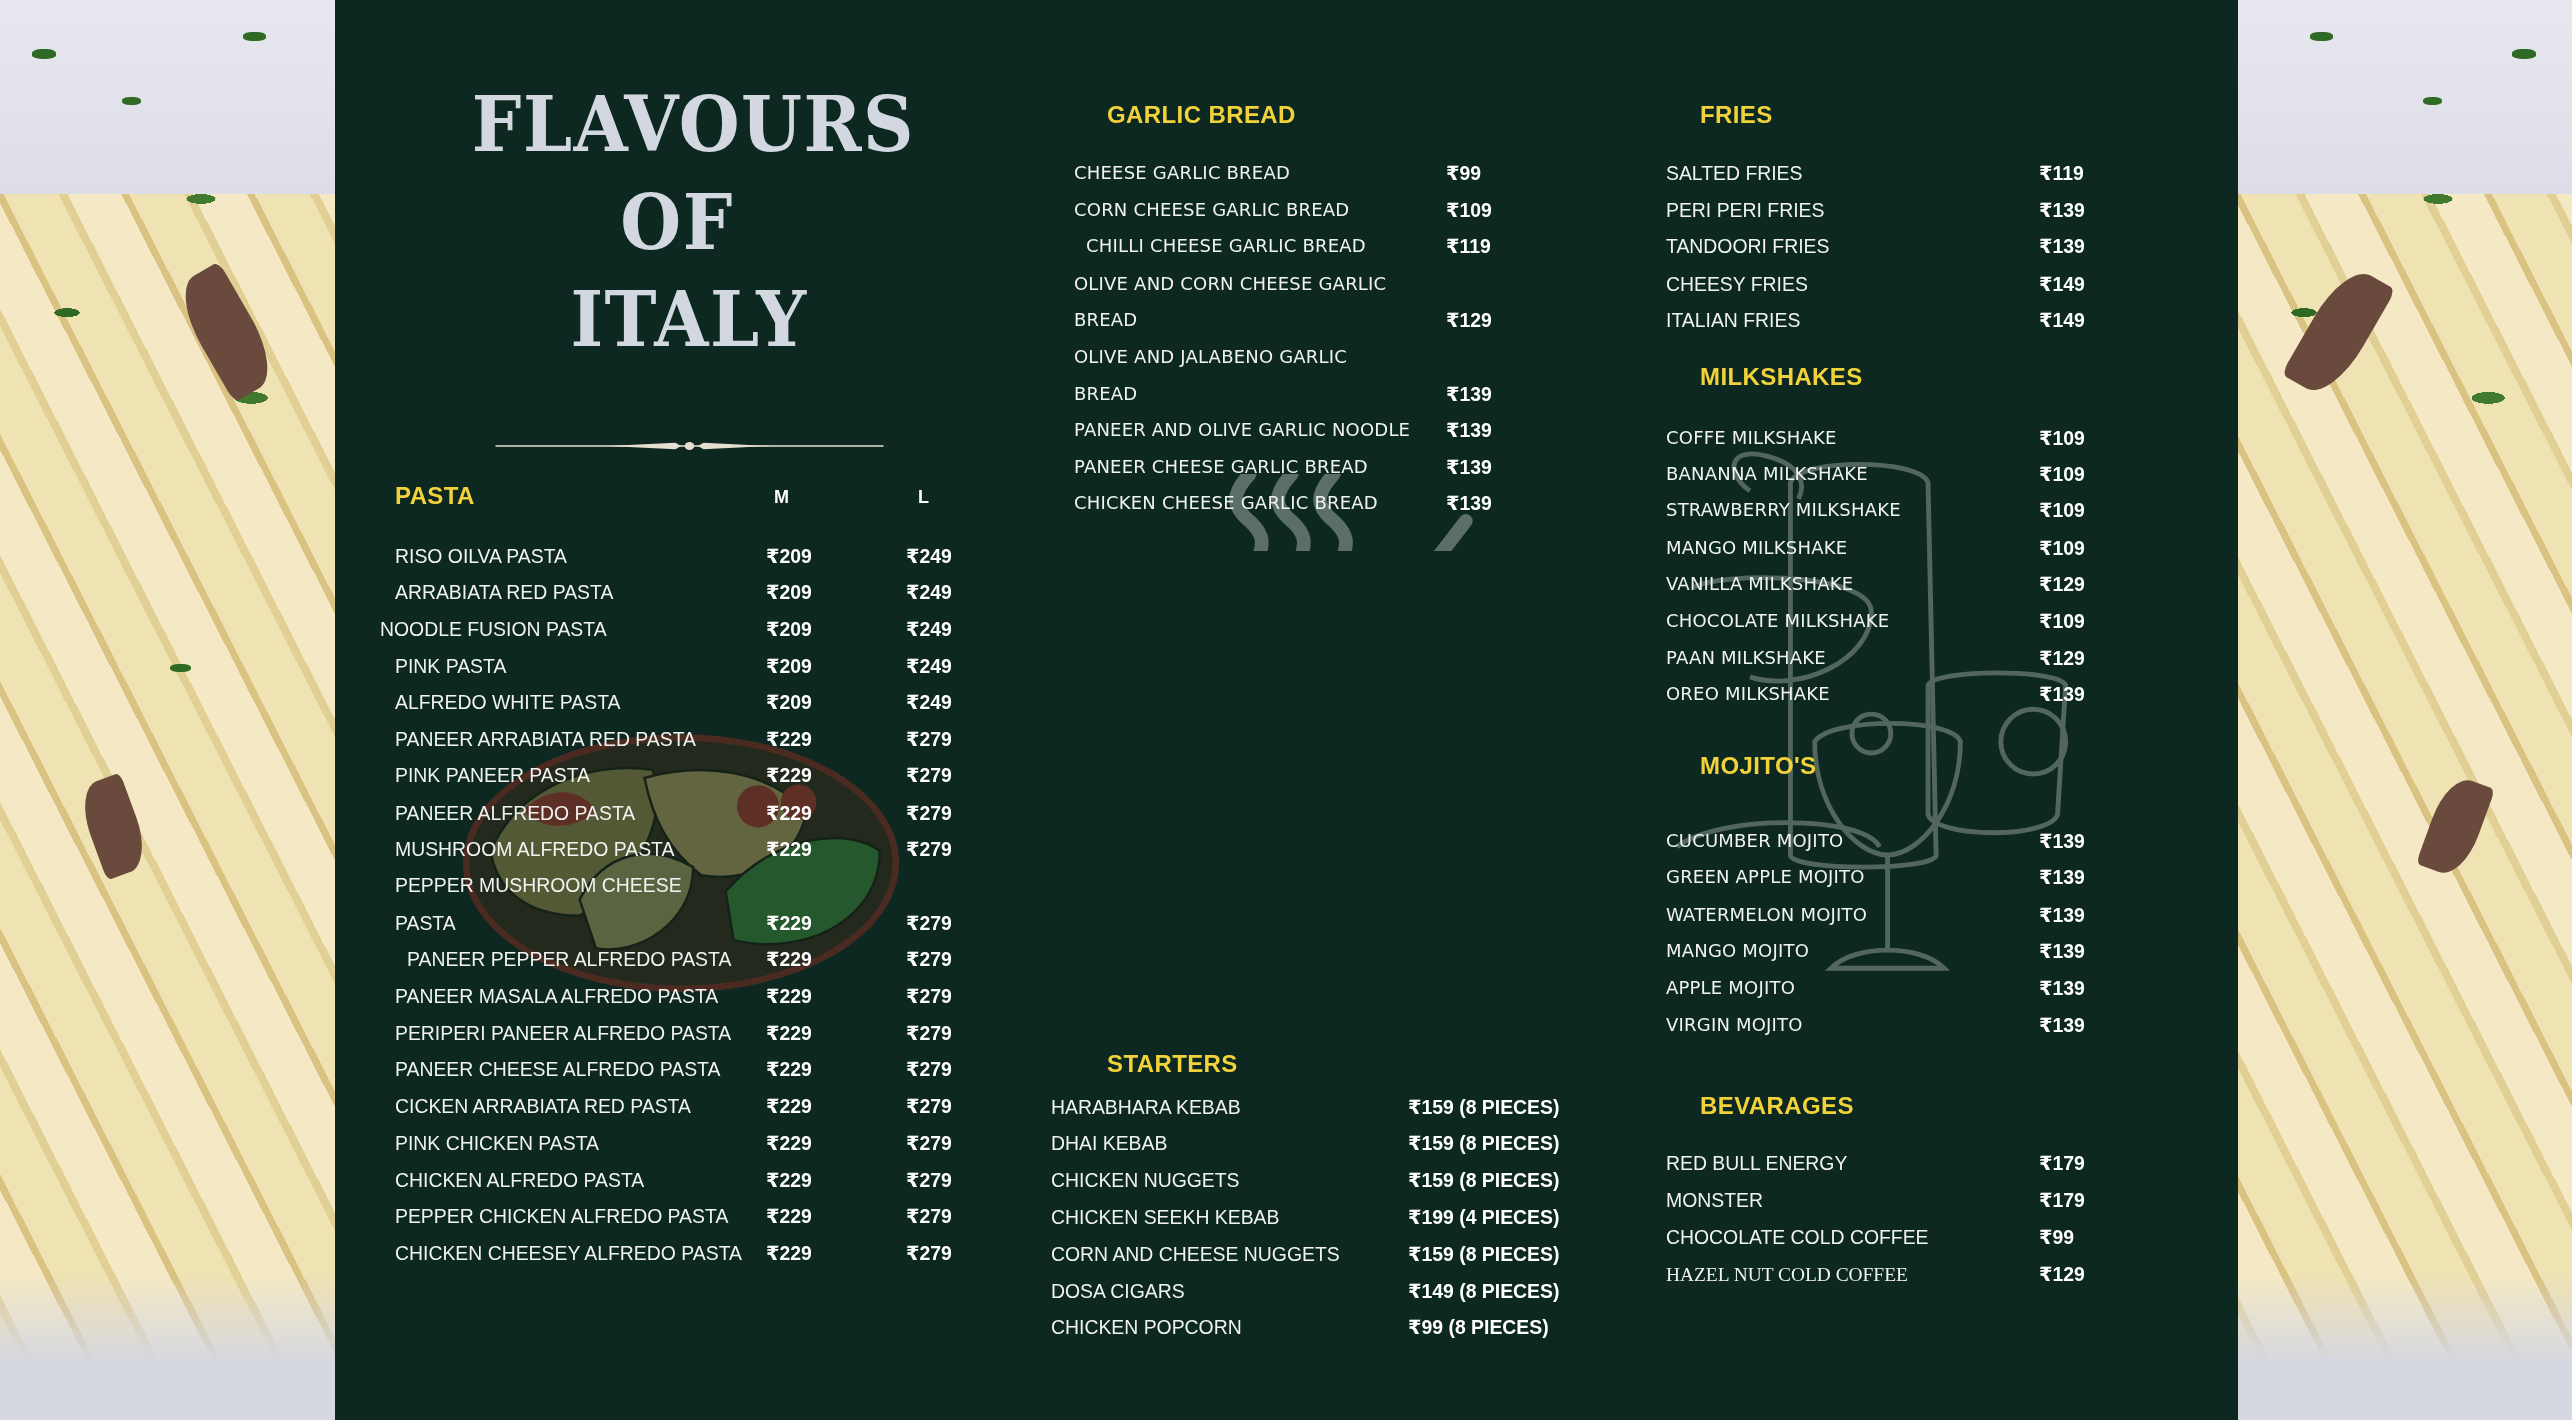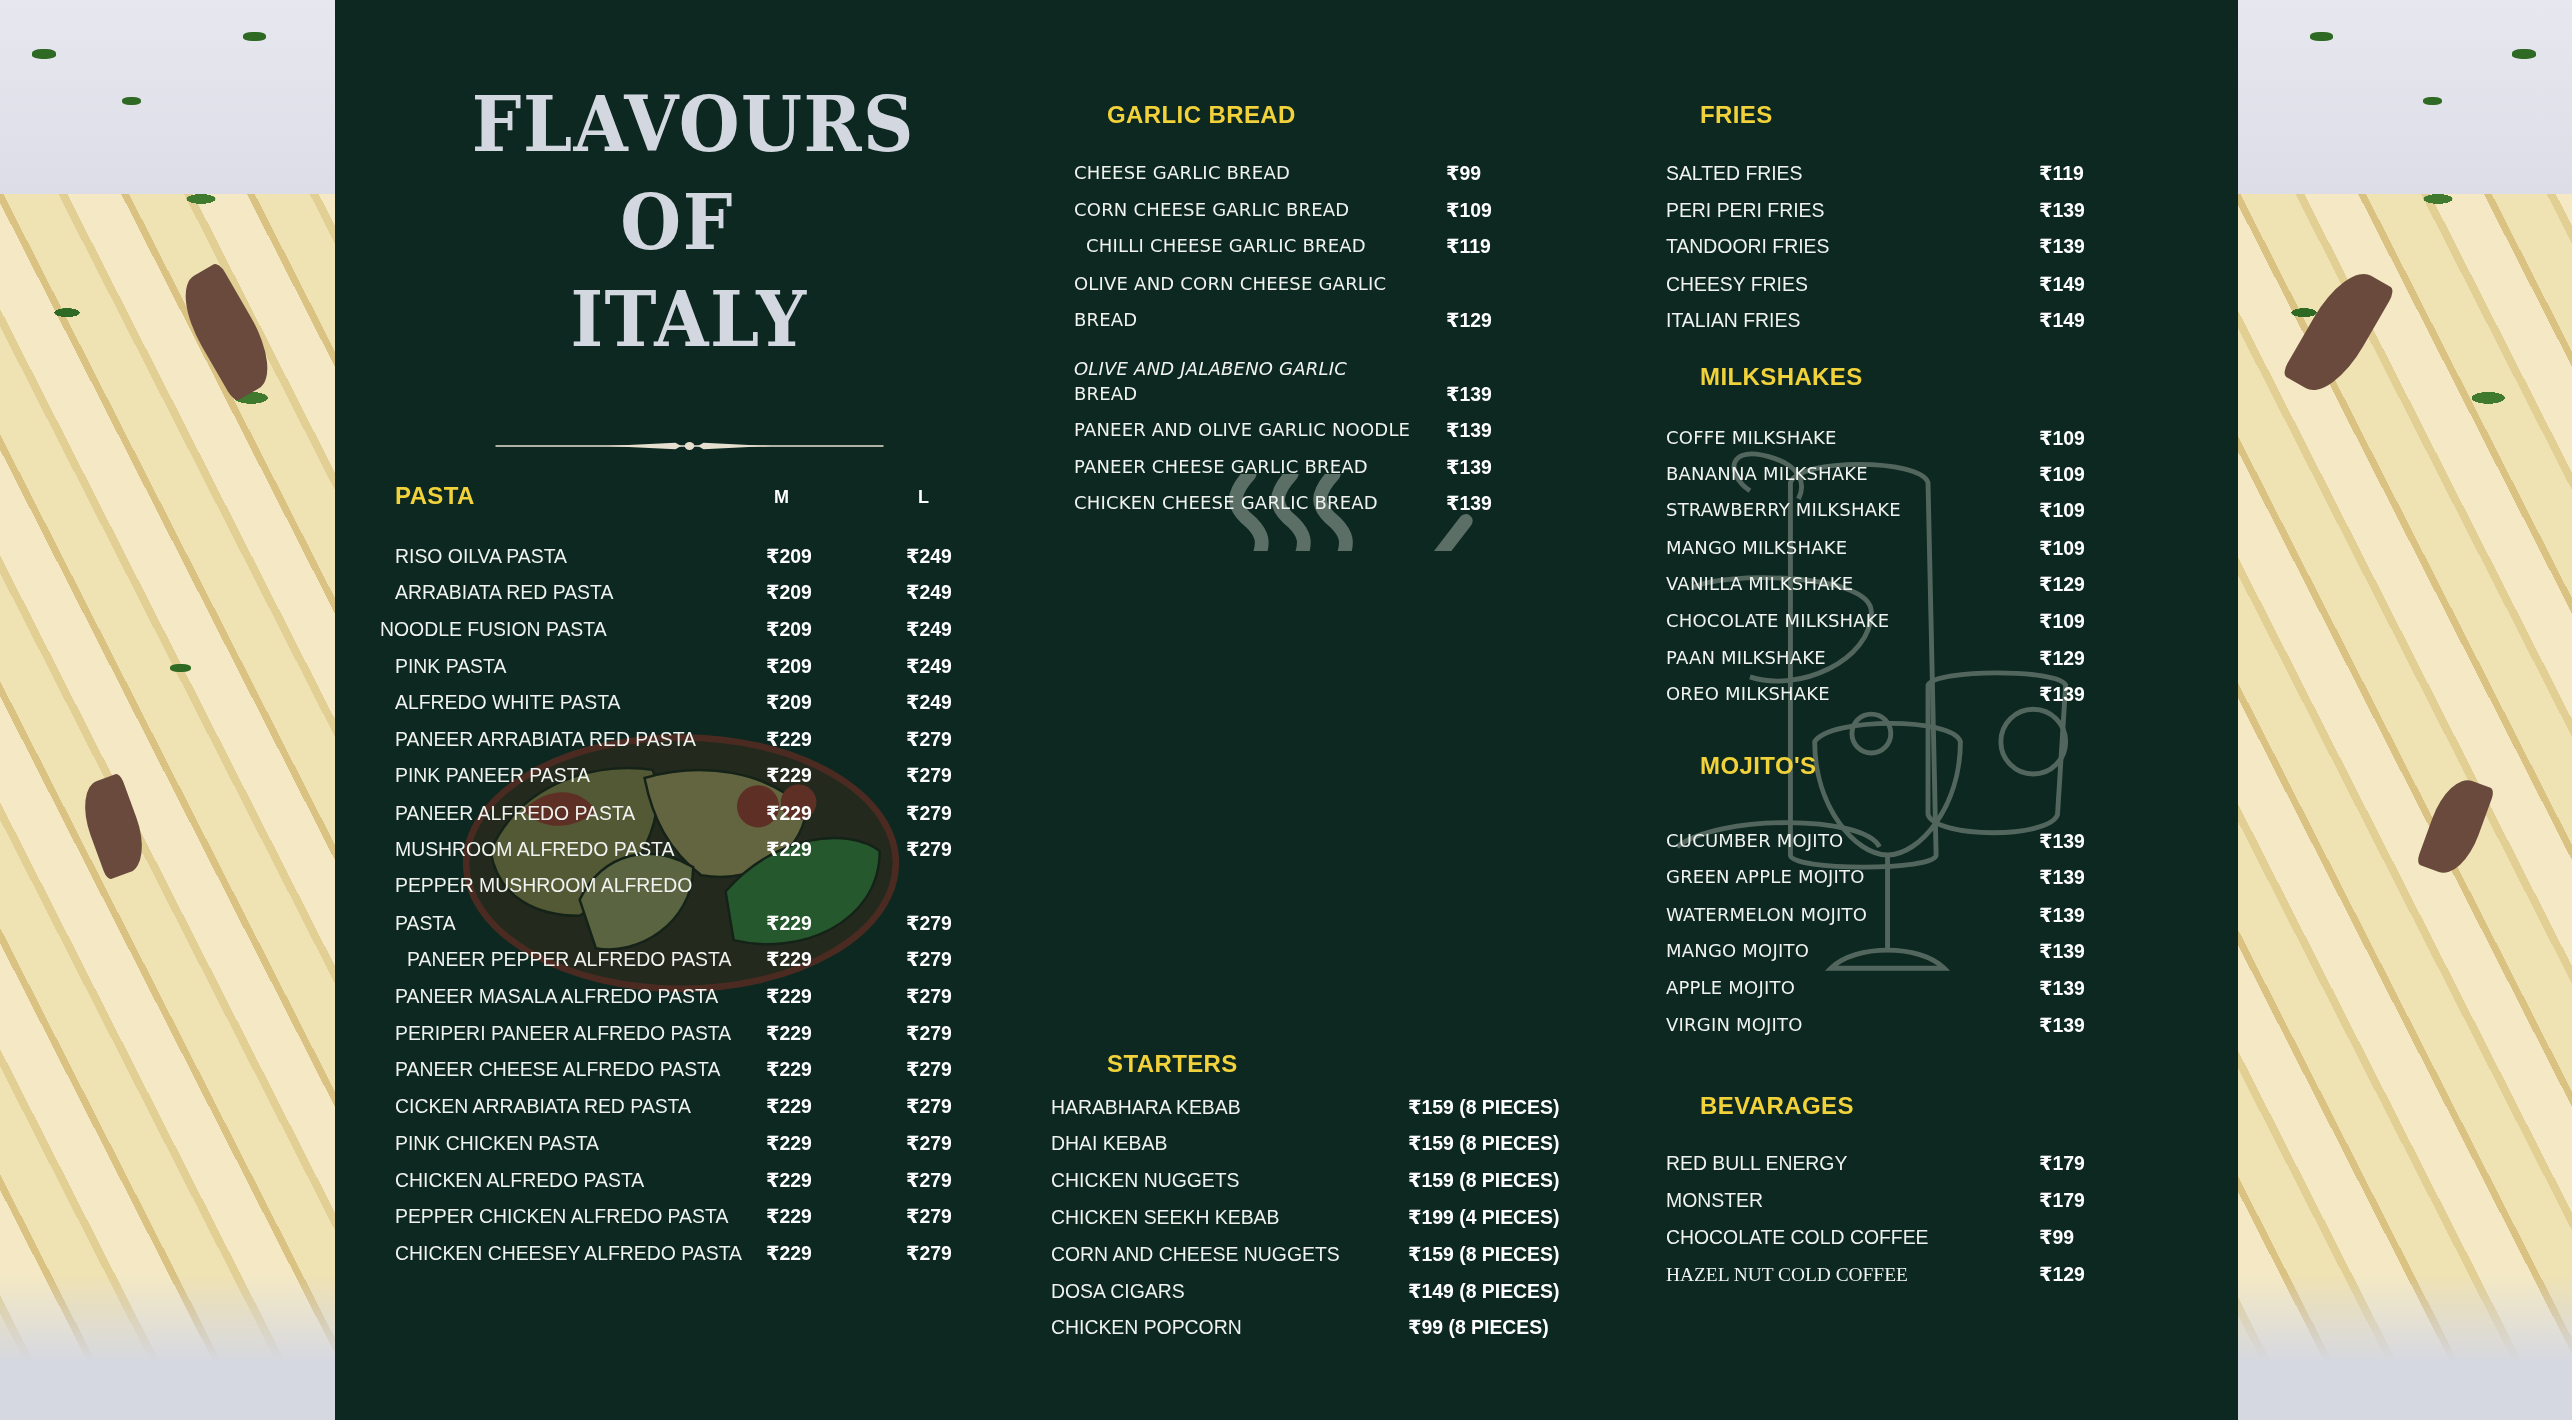--- a/index.html
+++ b/index.html
@@ -167,21 +167,21 @@
   <div class="price" style="left:906px;top:766px;">₹279</div>
 
   <div class="item" style="left:395px;top:804px;">PANEER ALFREDO PASTA</div>
   <div class="price" style="left:766px;top:804px;">₹229</div>
   <div class="price" style="left:906px;top:804px;">₹279</div>
 
   <div class="item" style="left:395px;top:840px;">MUSHROOM ALFREDO PASTA</div>
   <div class="price" style="left:766px;top:840px;">₹229</div>
   <div class="price" style="left:906px;top:840px;">₹279</div>
 
-  <div class="item" style="left:395px;top:876px;">PEPPER MUSHROOM ALFREDO</div>
+  <div class="item" style="left:395px;top:876px;">PEPPER MUSHROOM CHEESE</div>
   <div class="item" style="left:395px;top:914px;">PASTA</div>
   <div class="price" style="left:766px;top:914px;">₹229</div>
   <div class="price" style="left:906px;top:914px;">₹279</div>
 
   <div class="item" style="left:407px;top:950px;">PANEER PEPPER ALFREDO PASTA</div>
   <div class="price" style="left:766px;top:950px;">₹229</div>
   <div class="price" style="left:906px;top:950px;">₹279</div>
 
   <div class="item" style="left:395px;top:987px;">PANEER MASALA ALFREDO PASTA</div>
   <div class="price" style="left:766px;top:987px;">₹229</div>
@@ -224,21 +224,21 @@
   <div class="item light" style="left:1074px;top:201px;">CORN CHEESE GARLIC BREAD</div>
   <div class="price" style="left:1446px;top:201px;">₹109</div>
 
   <div class="item light" style="left:1074px;top:237px;margin-left:12px;">CHILLI CHEESE GARLIC BREAD</div>
   <div class="price" style="left:1446px;top:237px;">₹119</div>
 
   <div class="item light" style="left:1074px;top:275px;">OLIVE AND CORN CHEESE GARLIC</div>
   <div class="item light" style="left:1074px;top:311px;">BREAD</div>
   <div class="price" style="left:1446px;top:311px;">₹129</div>
 
-  <div class="item light" style="left:1074px;top:360px;font-style:italic;">OLIVE AND JALABENO GARLIC</div>
+  <div class="item light" style="left:1074px;top:348px;">OLIVE AND JALABENO GARLIC</div>
   <div class="item light" style="left:1074px;top:385px;">BREAD</div>
   <div class="price" style="left:1446px;top:385px;">₹139</div>
 
   <div class="item light" style="left:1074px;top:421px;">PANEER AND OLIVE GARLIC NOODLE</div>
   <div class="price" style="left:1446px;top:421px;">₹139</div>
 
   <div class="item light" style="left:1074px;top:458px;">PANEER CHEESE GARLIC BREAD</div>
   <div class="price" style="left:1446px;top:458px;">₹139</div>
 
   <div class="item light" style="left:1074px;top:494px;">CHICKEN CHEESE GARLIC BREAD</div>

